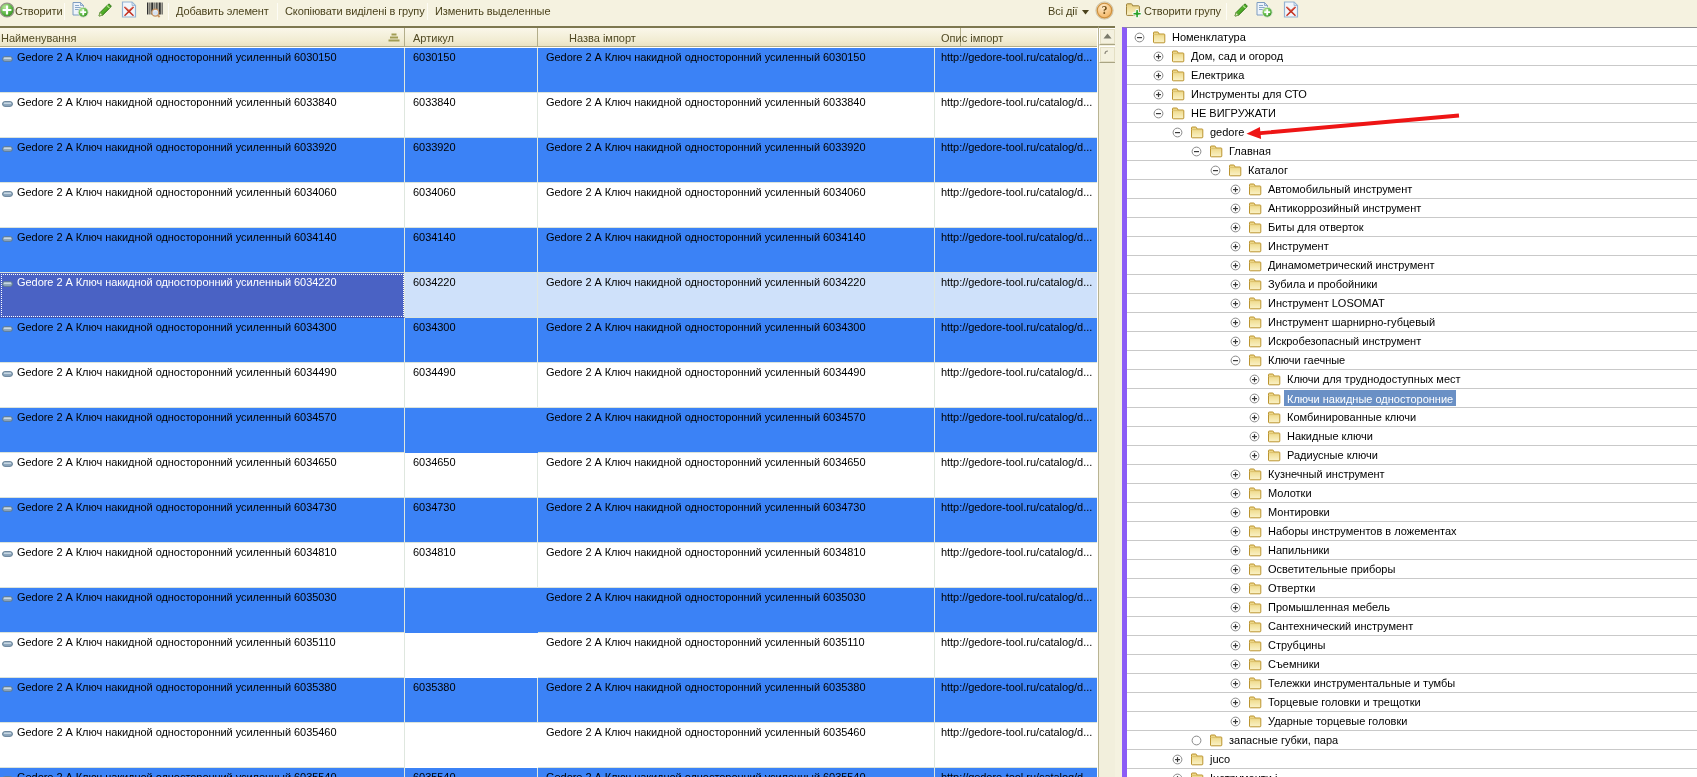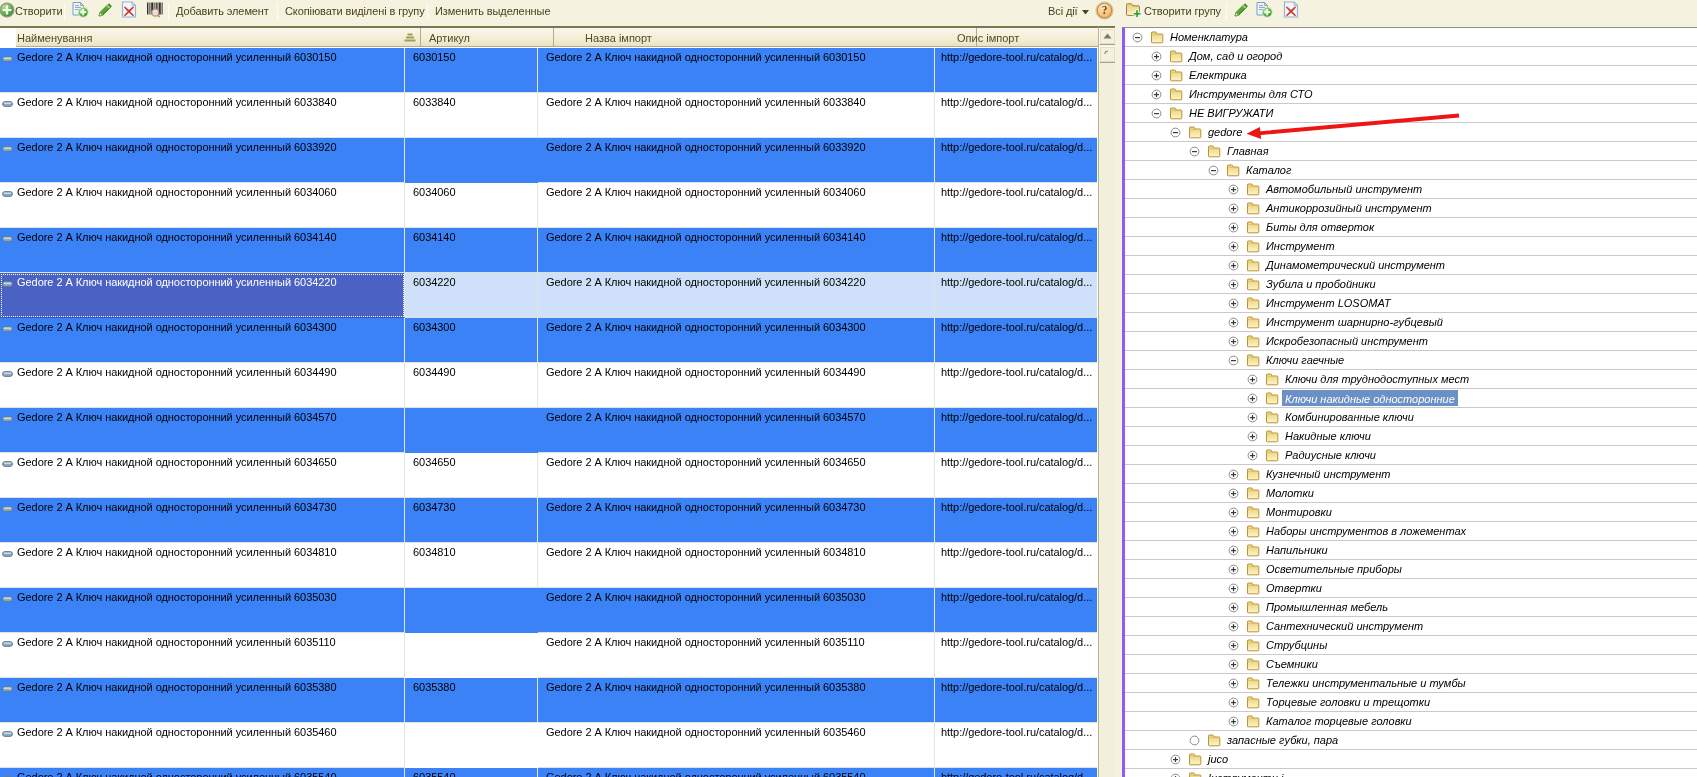--- a/index.html
+++ b/index.html
@@ -3,33 +3,33 @@
 
 * { margin:0; padding:0; box-sizing:border-box; }
 html,body { width:1697px; height:777px; overflow:hidden; background:#fff;
   font-family:"Liberation Sans", sans-serif; font-size:11px; color:#000; }
 .abs { position:absolute; }
 #toolbar { position:absolute; left:0; top:0; width:1697px; height:28px; background:#f5f2e0; }
 .tbtxt { position:absolute; top:3px; height:17px; line-height:17px; color:#4b431d; white-space:nowrap; letter-spacing:-0.1px; }
 .tsep { position:absolute; top:3px; width:1px; height:17px; background:#cdc8a6; border-right:1px solid #fdfcf5; }
 #lpanel { position:absolute; left:0; top:26px; width:1115px; height:751px; background:#fff; border-top:2px solid #7d7850; }
 #lhead { position:absolute; left:0; top:0; width:1097px; height:19px;
-  background:linear-gradient(#faf7ea,#f1ecd2 70%,#e9e3c4); border-bottom:1px solid #b3ae8a;margin-left:16px; }
+  background:linear-gradient(#faf7ea,#f1ecd2 70%,#e9e3c4); border-bottom:1px solid #b3ae8a; }
 .hcell { position:absolute; top:0; height:19px; line-height:20px; color:#514a24; padding-left:5px;
   border-right:1px solid #b3ae8a; overflow:hidden; white-space:nowrap; }
 .trow { position:absolute; left:0; width:1097px; height:45px; }
 .trow .c { position:absolute; top:0; height:45px; border-right:1px solid #dfe7df; border-bottom:1px solid #dbe4db;
   padding:3px 0 0 6px; letter-spacing:-0.05px; overflow:hidden; white-space:nowrap; }
 .oddr { background:#3b82f6; }
 .evenr { background:#ffffff; }
 .name-c { padding-left:17px !important; }
 #vscroll { position:absolute; left:1098px; top:26px; width:17px; height:751px; background:#f2efdc; border-top:2px solid #7d7850; border-left:1px solid #b9b493; }
 .sbtn { position:absolute; left:0; width:17px; background:#f4f1df; border:1px solid #fff;
   border-right-color:#a9a483; border-bottom-color:#a9a483; box-shadow:inset 0 0 0 1px #e4dfc4; }
-#treepanel { position:absolute; left:1122px; top:27px; width:575px; height:750px; background:#ffffff; border-left:3px solid #8b5cf6; border-top:1px solid #8f8f8f;font-style:italic; }
+#treepanel { position:absolute; left:1122px; top:27px; width:575px; height:750px; background:#ffffff; border-left:5px solid #8b5cf6; border-top:1px solid #8f8f8f; }
 .trline { position:absolute; left:0; width:575px; height:1px; background:#c9c9c9; }
 .tlabel { position:absolute; height:15px; line-height:15px; white-space:nowrap; color:#000; }
 .tsel { background:#6a90c5; color:#fff; padding:1px 3px; height:16px !important; line-height:16px !important; }
 #splitter { position:absolute; left:1115px; top:26px; width:7px; height:751px; background:#f5f2e0; }
 
 </style></head><body>
 <svg width="0" height="0" style="position:absolute">
 <defs>
 <linearGradient id="gfold" x1="0" y1="0" x2="0" y2="1">
  <stop offset="0" stop-color="#e9d07e"></stop>
@@ -165,20 +165,21 @@
 <div class="c" style="left:405px;width:133px;padding-left:8px">6033840</div>
 <div class="c" style="left:538px;width:397px;padding-left:8px">Gedore 2 А Ключ накидной односторонний усиленный 6033840</div>
 <div class="c" style="left:935px;width:162px;border-right:none">http://gedore-tool.ru/catalog/d...</div>
 <svg class="abs" style="left:2px;top:8px" width="11" height="6" viewBox="0 0 11 6">
         <rect x="0.5" y="0.6" width="10" height="4.8" rx="2.4" fill="#8fa8bd" stroke="#5c7991" stroke-width="0.9"></rect>
         <rect x="1.7" y="1.5" width="7.6" height="1.4" rx="0.7" fill="#c8d8e4"></rect>
       </svg>
 </div>
 <div class="trow oddr" style="top:110px">
 <div class="c name-c" style="left:0;width:405px">Gedore 2 А Ключ накидной односторонний усиленный 6033920</div>
+<div class="c" style="left:405px;width:133px;padding-left:8px">6033920</div>
 <div class="c" style="left:538px;width:397px;padding-left:8px">Gedore 2 А Ключ накидной односторонний усиленный 6033920</div>
 <div class="c" style="left:935px;width:162px;border-right:none">http://gedore-tool.ru/catalog/d...</div>
 <svg class="abs" style="left:2px;top:8px" width="11" height="6" viewBox="0 0 11 6">
         <rect x="0.5" y="0.6" width="10" height="4.8" rx="2.4" fill="#8fa8bd" stroke="#5c7991" stroke-width="0.9"></rect>
         <rect x="1.7" y="1.5" width="7.6" height="1.4" rx="0.7" fill="#c8d8e4"></rect>
       </svg>
 </div>
 <div class="trow evenr" style="top:155px">
 <div class="c name-c" style="left:0;width:405px">Gedore 2 А Ключ накидной односторонний усиленный 6034060</div>
 <div class="c" style="left:405px;width:133px;padding-left:8px">6034060</div>
@@ -720,21 +721,21 @@
 <div class="trline" style="top:683px"></div>
 <svg class="abs" style="left:103px;top:688px" width="11" height="11" viewBox="0 0 11 11">
       <circle cx="5.5" cy="5.5" r="4.4" fill="#fff" stroke="#8a8a8a" stroke-width="1"></circle>
       <rect x="3" y="5" width="5" height="1.2" fill="#3a3a3a"></rect>
       <rect x="4.9" y="3.1" width="1.2" height="5" fill="#3a3a3a"></rect>
     </svg>
 <svg class="abs" style="left:121px;top:687px" width="14" height="13" viewBox="0 0 14 13">
       <path d="M1.5 3.5 L1.5 1.8 Q1.5 1 2.3 1 L5.6 1 Q6.3 1 6.5 1.6 L7 3 L12 3 Q12.8 3 12.8 3.8 L12.8 11 Q12.8 11.8 12 11.8 L2.3 11.8 Q1.5 11.8 1.5 11 Z" fill="url(#gfold)" stroke="#bb9430" stroke-width="1"></path>
       <path d="M2.2 3.6 L12.1 3.6" stroke="#d8bc62" stroke-width="0.8" fill="none"></path>
     </svg>
-<div class="tlabel" style="left:141px;top:686px">Каталог торцевые головки</div>
+<div class="tlabel" style="left:141px;top:686px">Ударные торцевые головки</div>
 <div class="trline" style="top:702px"></div>
 <svg class="abs" style="left:64px;top:707px" width="11" height="11" viewBox="0 0 11 11">
       <circle cx="5.5" cy="5.5" r="4.4" fill="#fff" stroke="#8a8a8a" stroke-width="1"></circle>
     </svg>
 <svg class="abs" style="left:82px;top:706px" width="14" height="13" viewBox="0 0 14 13">
       <path d="M1.5 3.5 L1.5 1.8 Q1.5 1 2.3 1 L5.6 1 Q6.3 1 6.5 1.6 L7 3 L12 3 Q12.8 3 12.8 3.8 L12.8 11 Q12.8 11.8 12 11.8 L2.3 11.8 Q1.5 11.8 1.5 11 Z" fill="url(#gfold)" stroke="#bb9430" stroke-width="1"></path>
       <path d="M2.2 3.6 L12.1 3.6" stroke="#d8bc62" stroke-width="0.8" fill="none"></path>
     </svg>
 <div class="tlabel" style="left:102px;top:705px">запасные губки, пара</div>
 <div class="trline" style="top:721px"></div>

